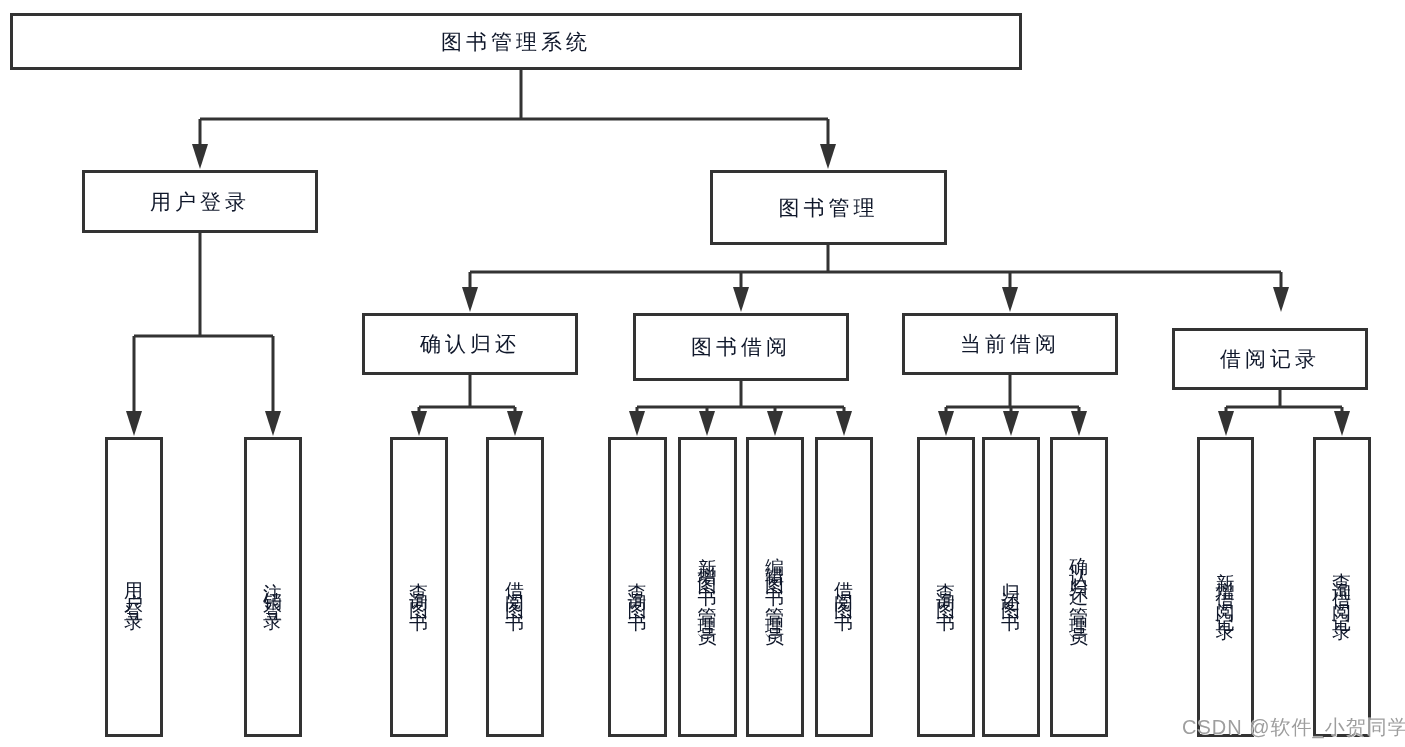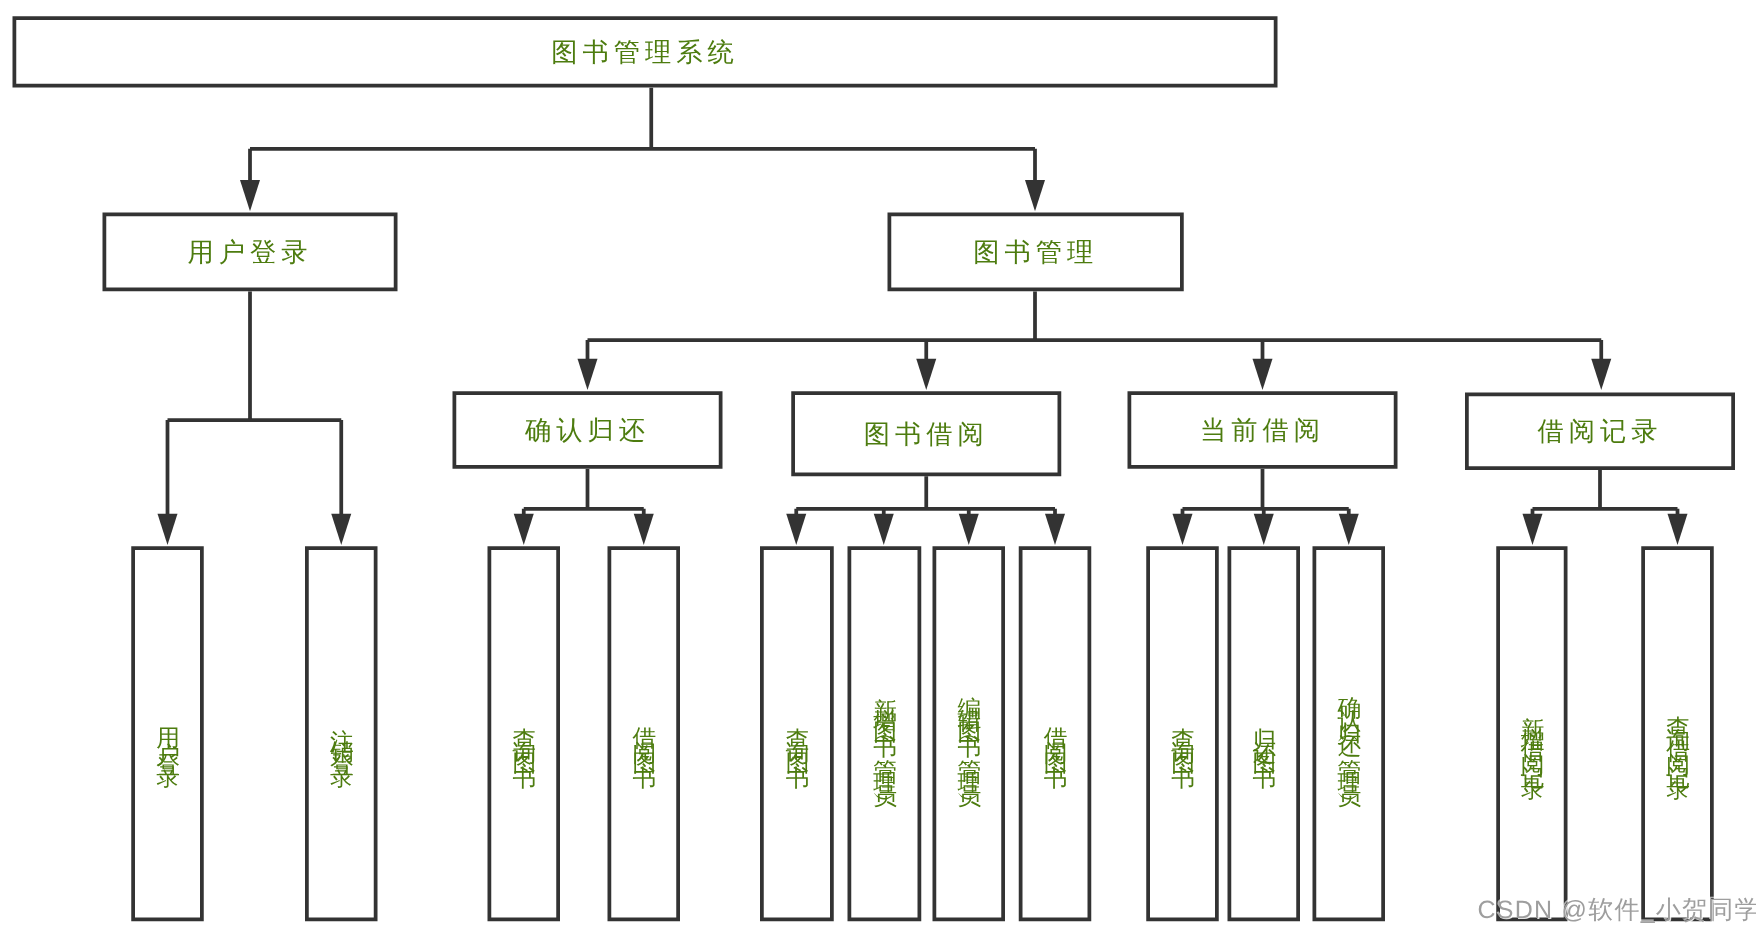--- a/index.html
+++ b/index.html
@@ -18,21 +18,21 @@
     pointer-events: none;
   }
   .node {
     position: absolute;
     box-sizing: border-box;
     background: #ffffff;
     border: 3px solid #333333;
     display: flex;
     align-items: center;
     justify-content: center;
-    color: #4d7c0f;
+    color: #0f172a;
     z-index: 2;
   }
   .node.h span {
     font-size: 21px;
     letter-spacing: 4px;
     white-space: nowrap;
   }
   .node.v span {
     writing-mode: vertical-rl;
     text-orientation: mixed;
@@ -97,34 +97,34 @@
     </g>
   </svg>
 
   <div class="node h" style="left:10px; top:13px; width:1012px; height:57px;">
     <span>图书管理系统</span>
   </div>
 
   <div class="node h" style="left:82px; top:170px; width:236px; height:63px;">
     <span>用户登录</span>
   </div>
-  <div class="node h" style="left:710px; top:170px; width:237px; height:63px;">
+  <div class="node h" style="left:710px; top:170px; width:237px; height:75px;">
     <span>图书管理</span>
   </div>
 
   <div class="node h" style="left:362px; top:313px; width:216px; height:62px;">
     <span>确认归还</span>
   </div>
   <div class="node h" style="left:633px; top:313px; width:216px; height:68px;">
     <span>图书借阅</span>
   </div>
   <div class="node h" style="left:902px; top:313px; width:216px; height:62px;align-items:center;">
     <span>当前借阅</span>
   </div>
-  <div class="node h" style="left:1172px; top:314px; width:216px; height:62px;">
+  <div class="node h" style="left:1172px; top:328px; width:196px; height:62px;">
     <span>借阅记录</span>
   </div>
 
   <div class="node v" style="left:105px; top:437px; width:58px; height:300px;">
     <span>用户登录</span>
   </div>
   <div class="node v" style="left:244px; top:437px; width:58px; height:300px;">
     <span>注销登录</span>
   </div>
 

